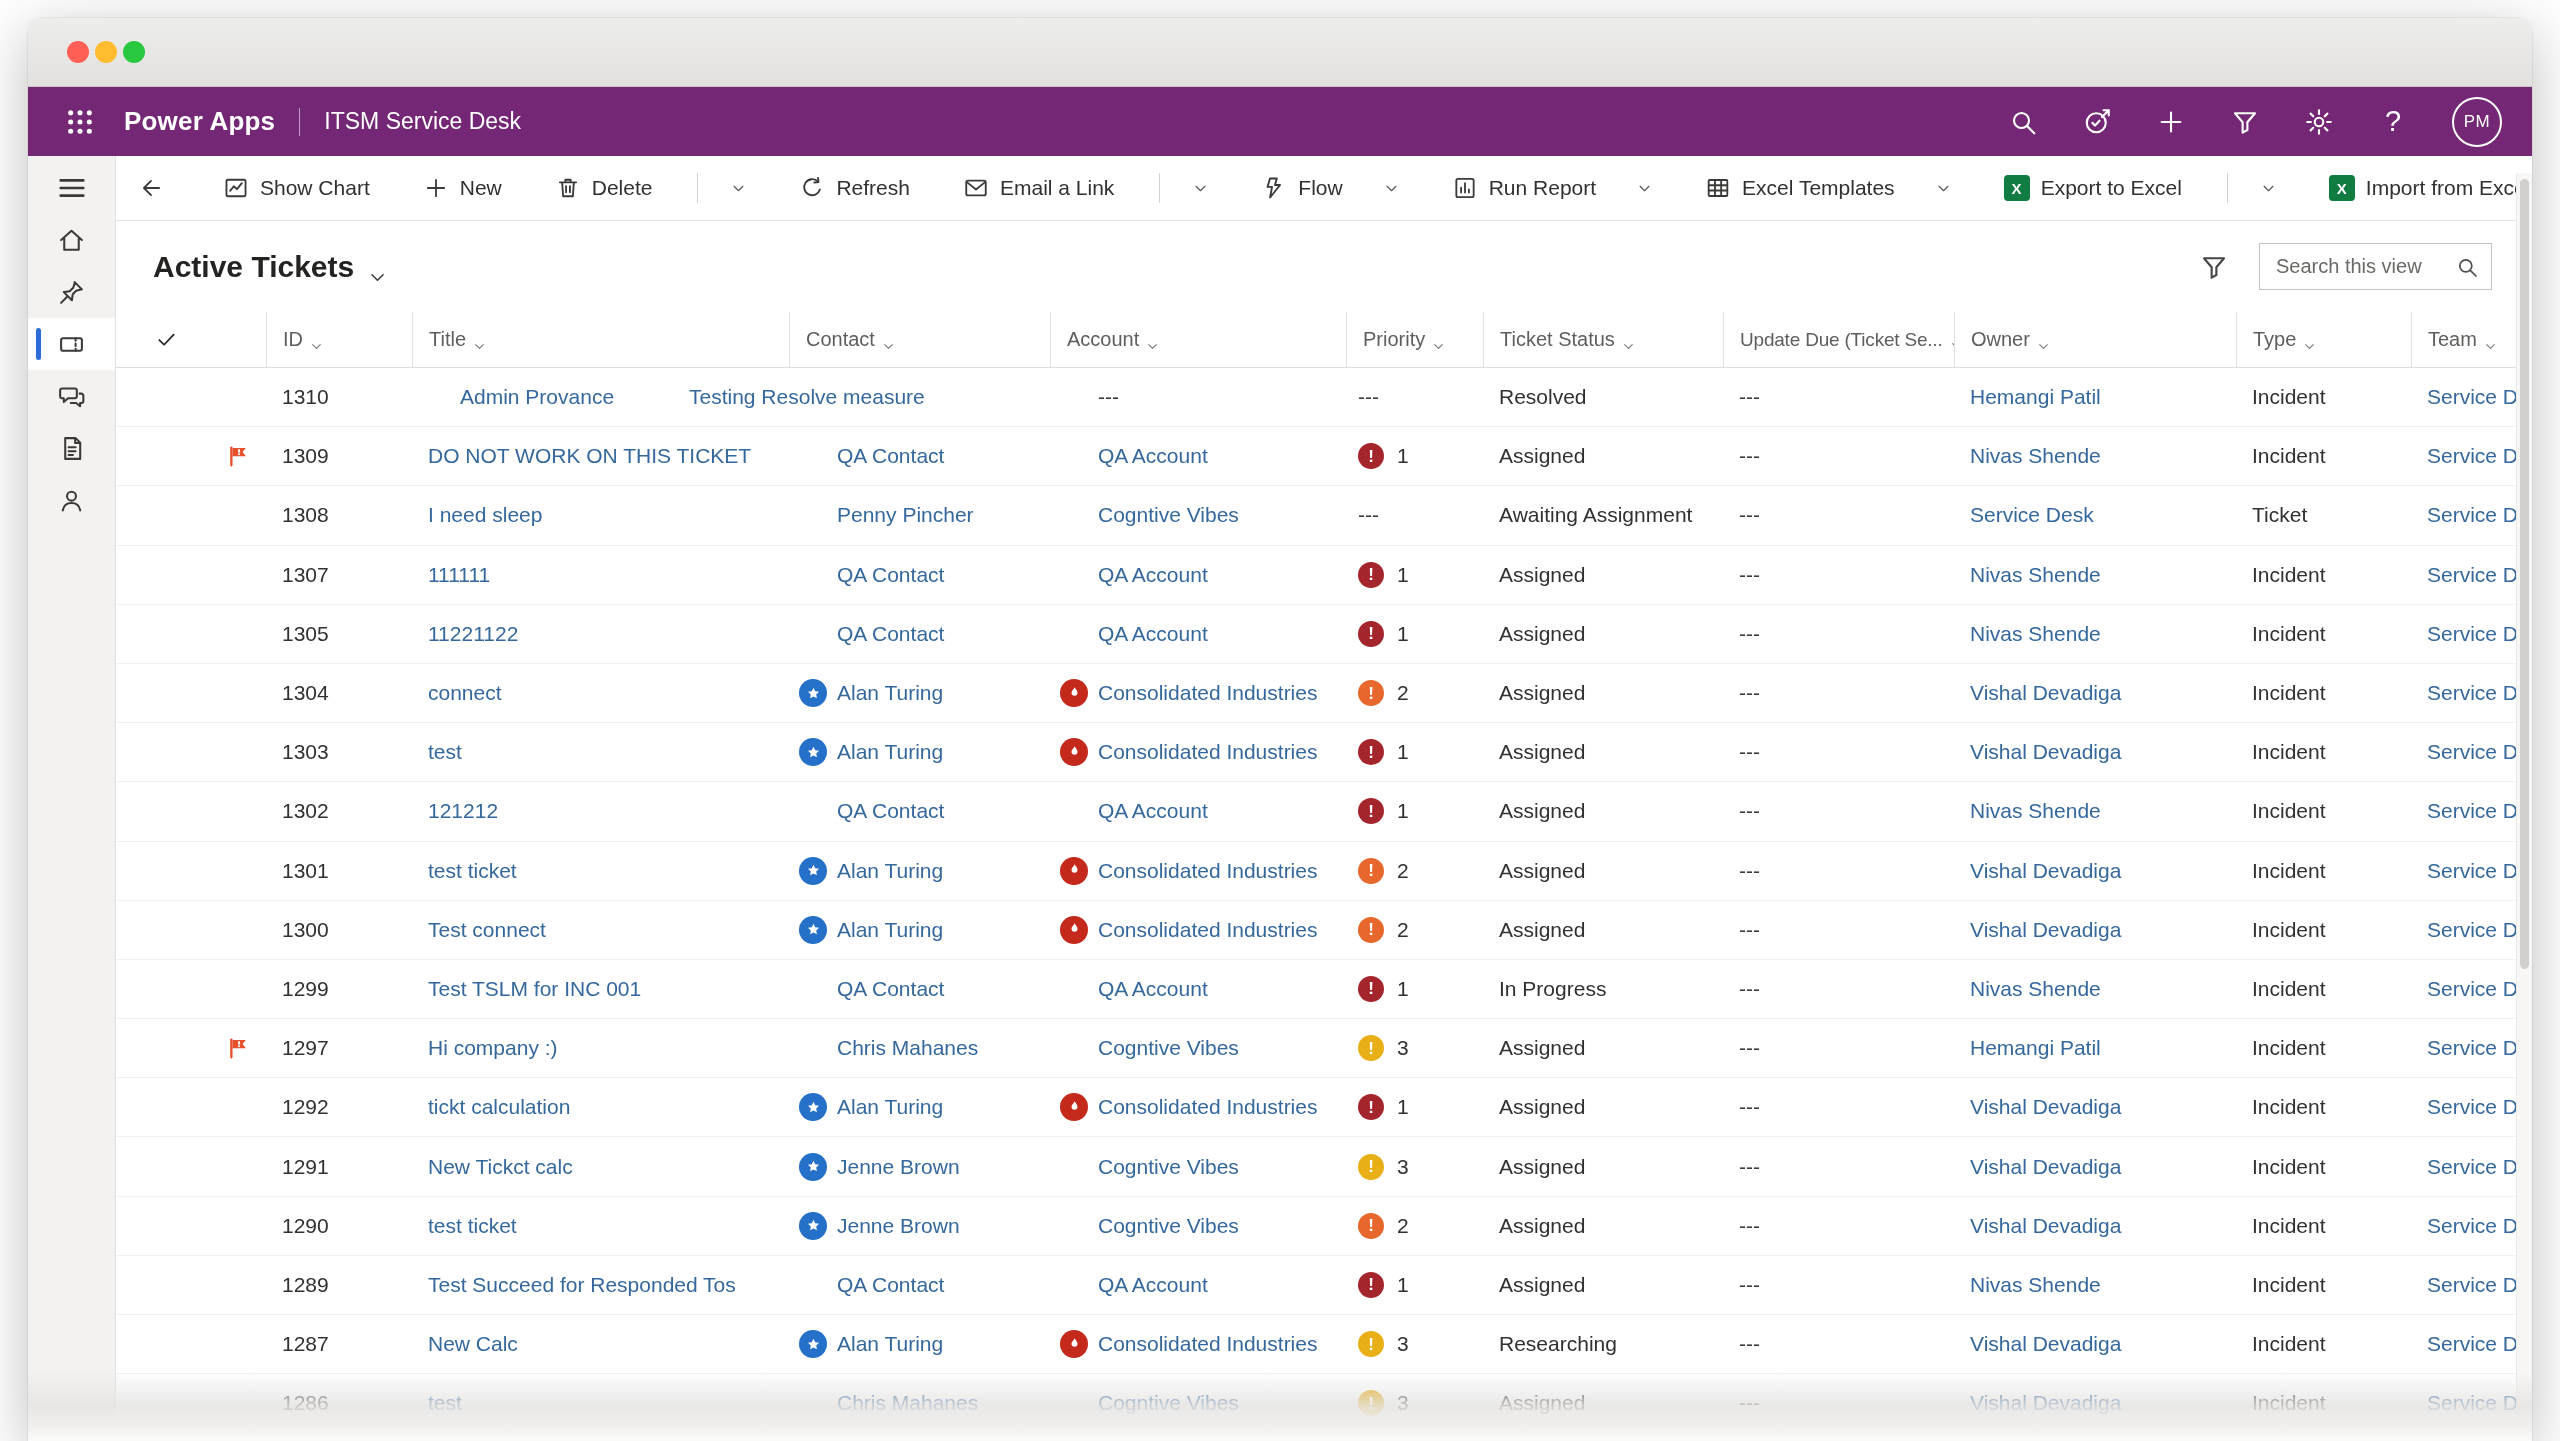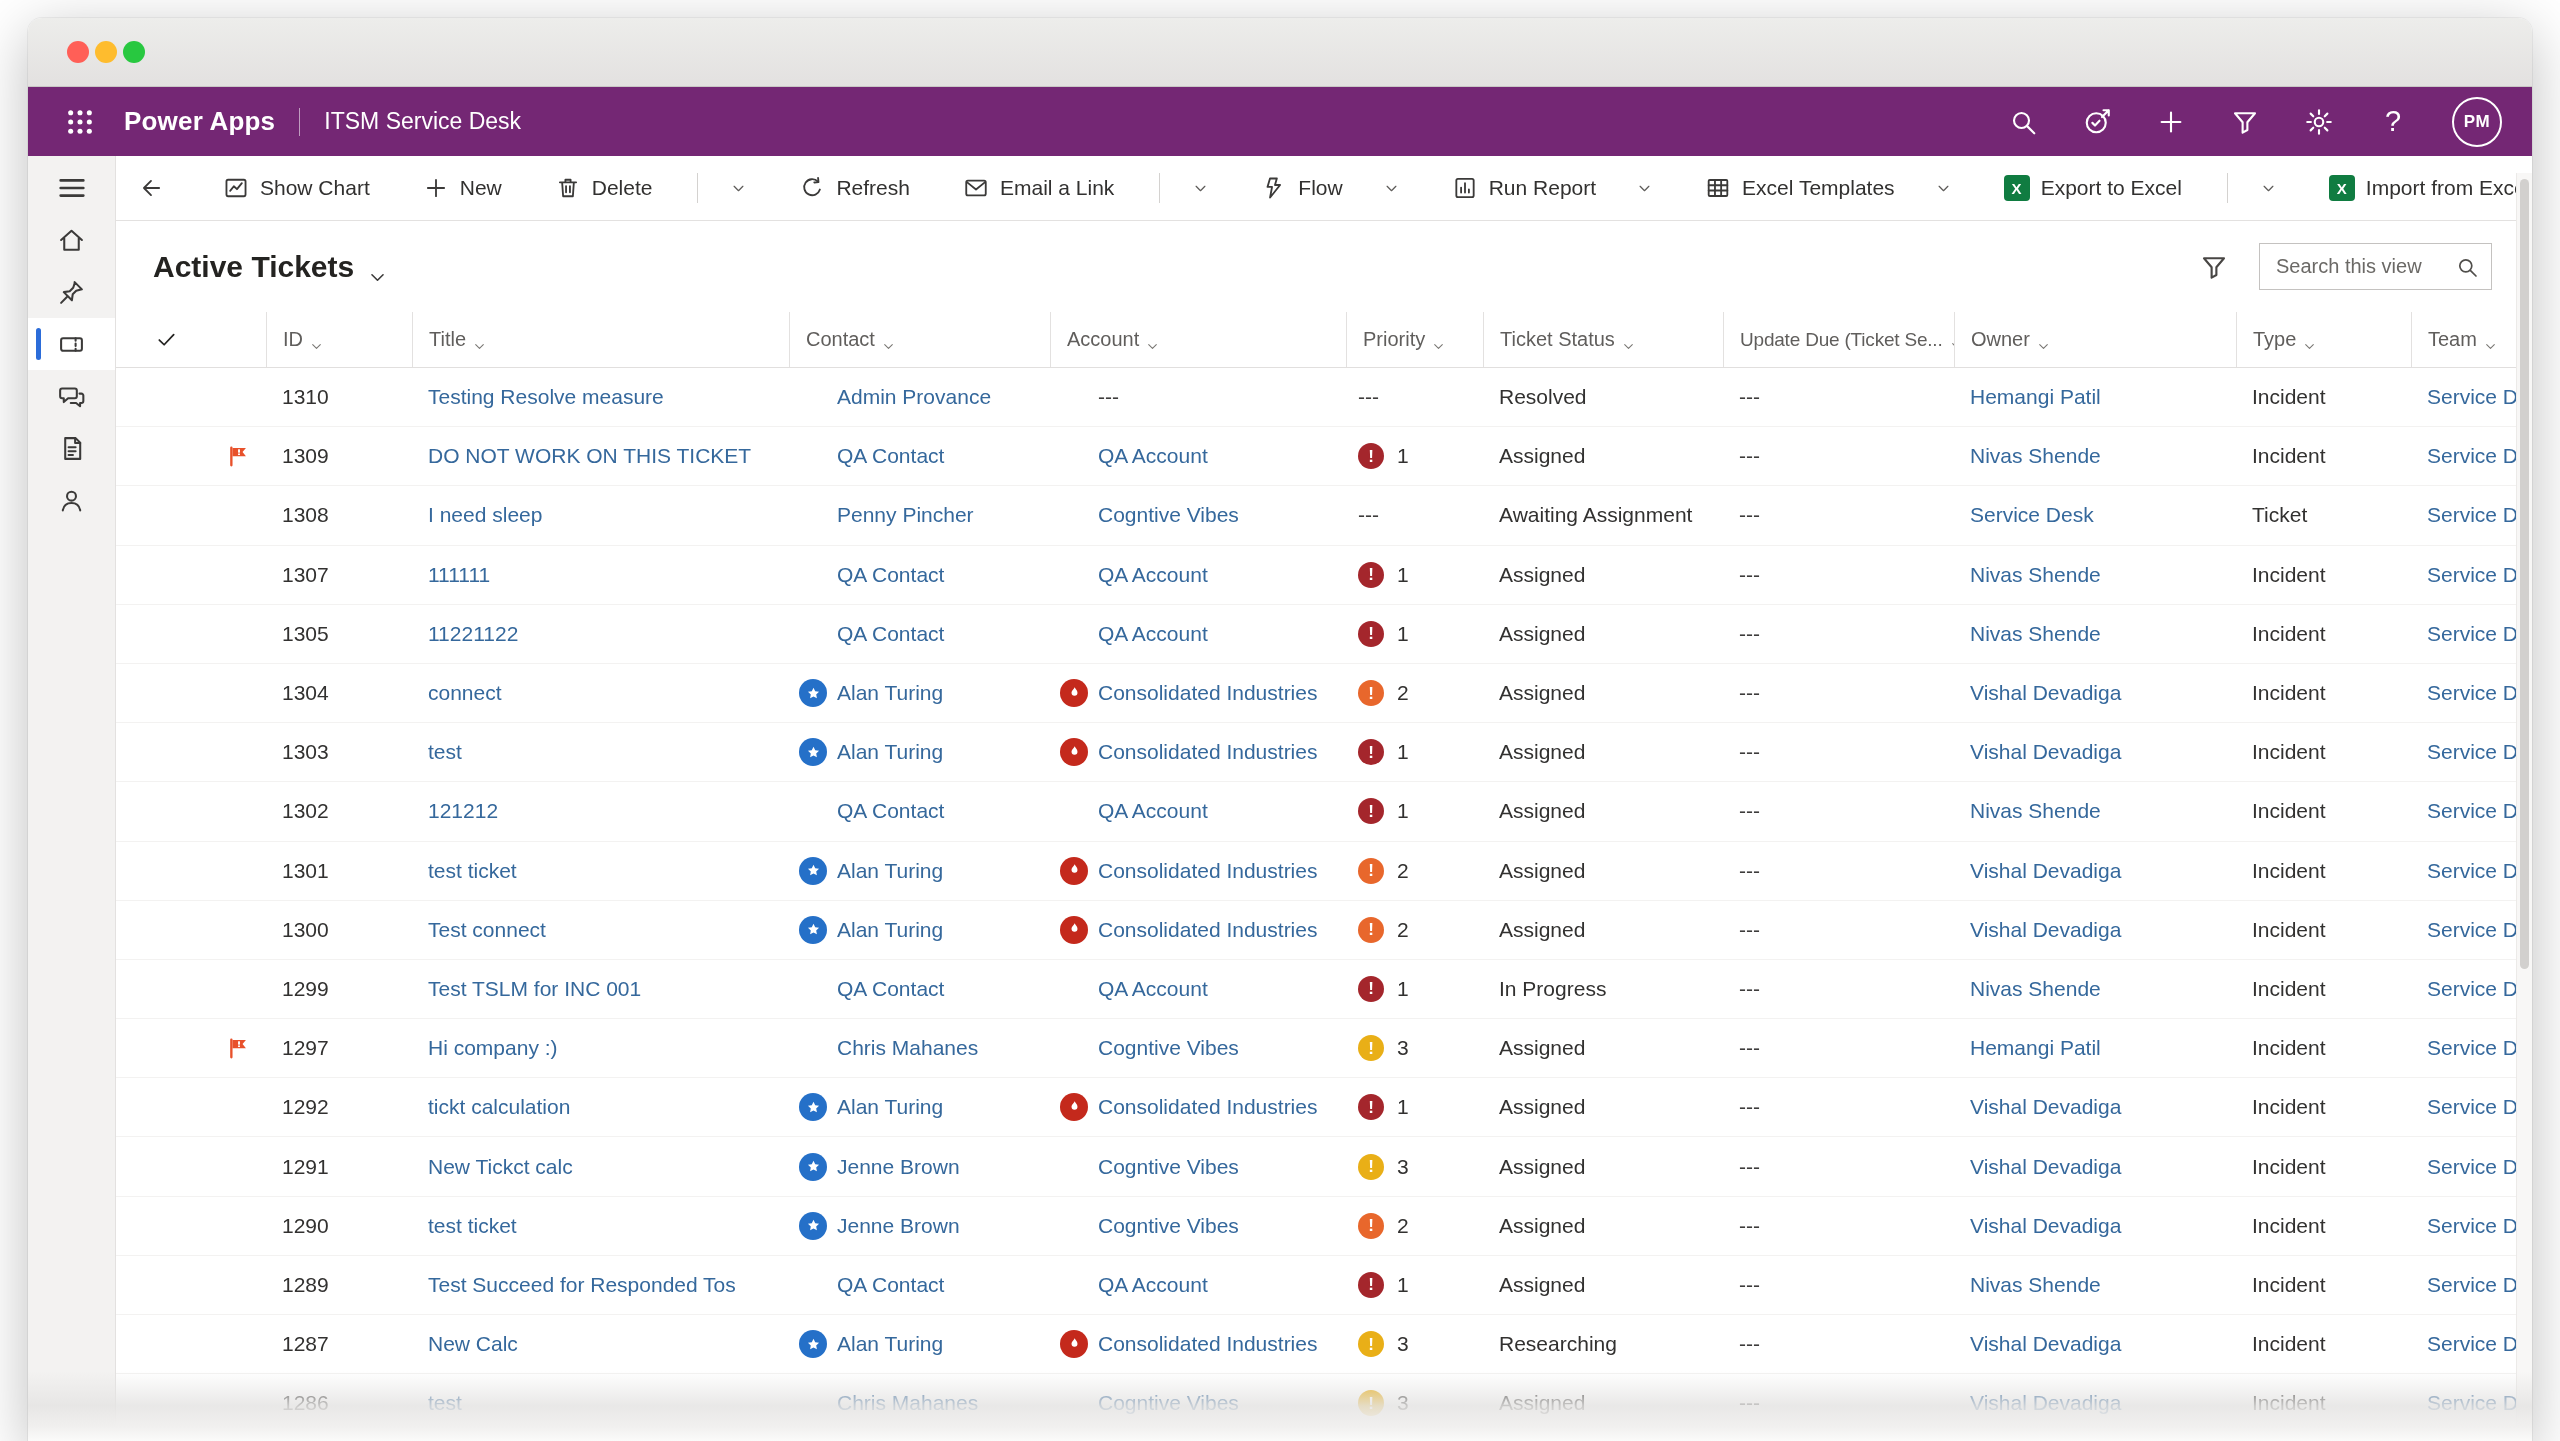--- a/index.html
+++ b/index.html
@@ -27,21 +27,21 @@
   .appbar{height:69px;flex:0 0 69px;background:var(--purple);display:flex;align-items:center;
     color:#fff;padding:0 30px 0 36px}
   .waffle{width:32px;height:32px;margin-right:28px;display:block}
   .brand{font-size:26px;font-weight:700;letter-spacing:.2px}
   .appbar-divider{width:1px;height:28px;background:rgba(255,255,255,.55);margin:0 24px}
   .appname{font-size:23px;font-weight:400}
   .appbar-right{margin-left:auto;display:flex;align-items:center;gap:44px}
   .topicon{width:30px;height:30px;display:block;color:#fff}
   .topicon.help{display:flex;align-items:center;justify-content:center;font-size:29px;font-weight:400;line-height:1}
   .avatar{width:46px;height:46px;border:2.5px solid #fff;border-radius:50%;display:flex;
-    align-items:center;justify-content:center;font-size:17px;font-weight:700;letter-spacing:.5px}
+    align-items:center;justify-content:center;font-size:17px;font-weight:400;letter-spacing:.5px}
 
   
   .body-row{flex:1;display:flex;min-height:0;position:relative}
   .sidebar{width:87px;flex:0 0 87px;background:#f3f2f1;border-right:1px solid #e3e1e0;padding-top:6px}
   .nav-item{height:52px;display:flex;align-items:center;justify-content:center;position:relative;color:#3b3a39}
   .nav-item .nicon{width:29px;height:29px;display:block}
   .nav-item.menu .nicon{width:32px;height:32px}
   .nav-item.selected{background:#fff}
   .nav-item.selected::before{content:"";position:absolute;left:8px;top:10px;width:5px;height:32px;
     border-radius:3px;background:var(--accent)}
@@ -409,26 +409,26 @@
                   <path d="M5 8.5l7 7 7-7"></path>
                 </svg></span>
             </div>
           </div>
         <div class="grid-body" id="grid-body">
             <div class="grid-row">
               <div class="cell c-select"></div>
               <div class="cell c-id">
                 <span>1310</span>
               </div>
+              <div class="cell c-contact">
+                <span class="icoslot"></span>
+                <a class="glink">Admin Provance</a>
+              </div>
               <div class="cell c-title">
                 <a class="glink">Testing Resolve measure</a>
-              </div>
-              <div class="cell c-contact">
-                <span class="icoslot"></span>
-                <a class="glink">Admin Provance</a>
               </div>
               <div class="cell c-account">
                 <span class="icoslot"></span>
                 <span class="dashes">---</span>
               </div>
               <div class="cell c-priority">
                 <span class="dashes">---</span>
               </div>
               <div class="cell c-status">
                 <span>Resolved</span>

